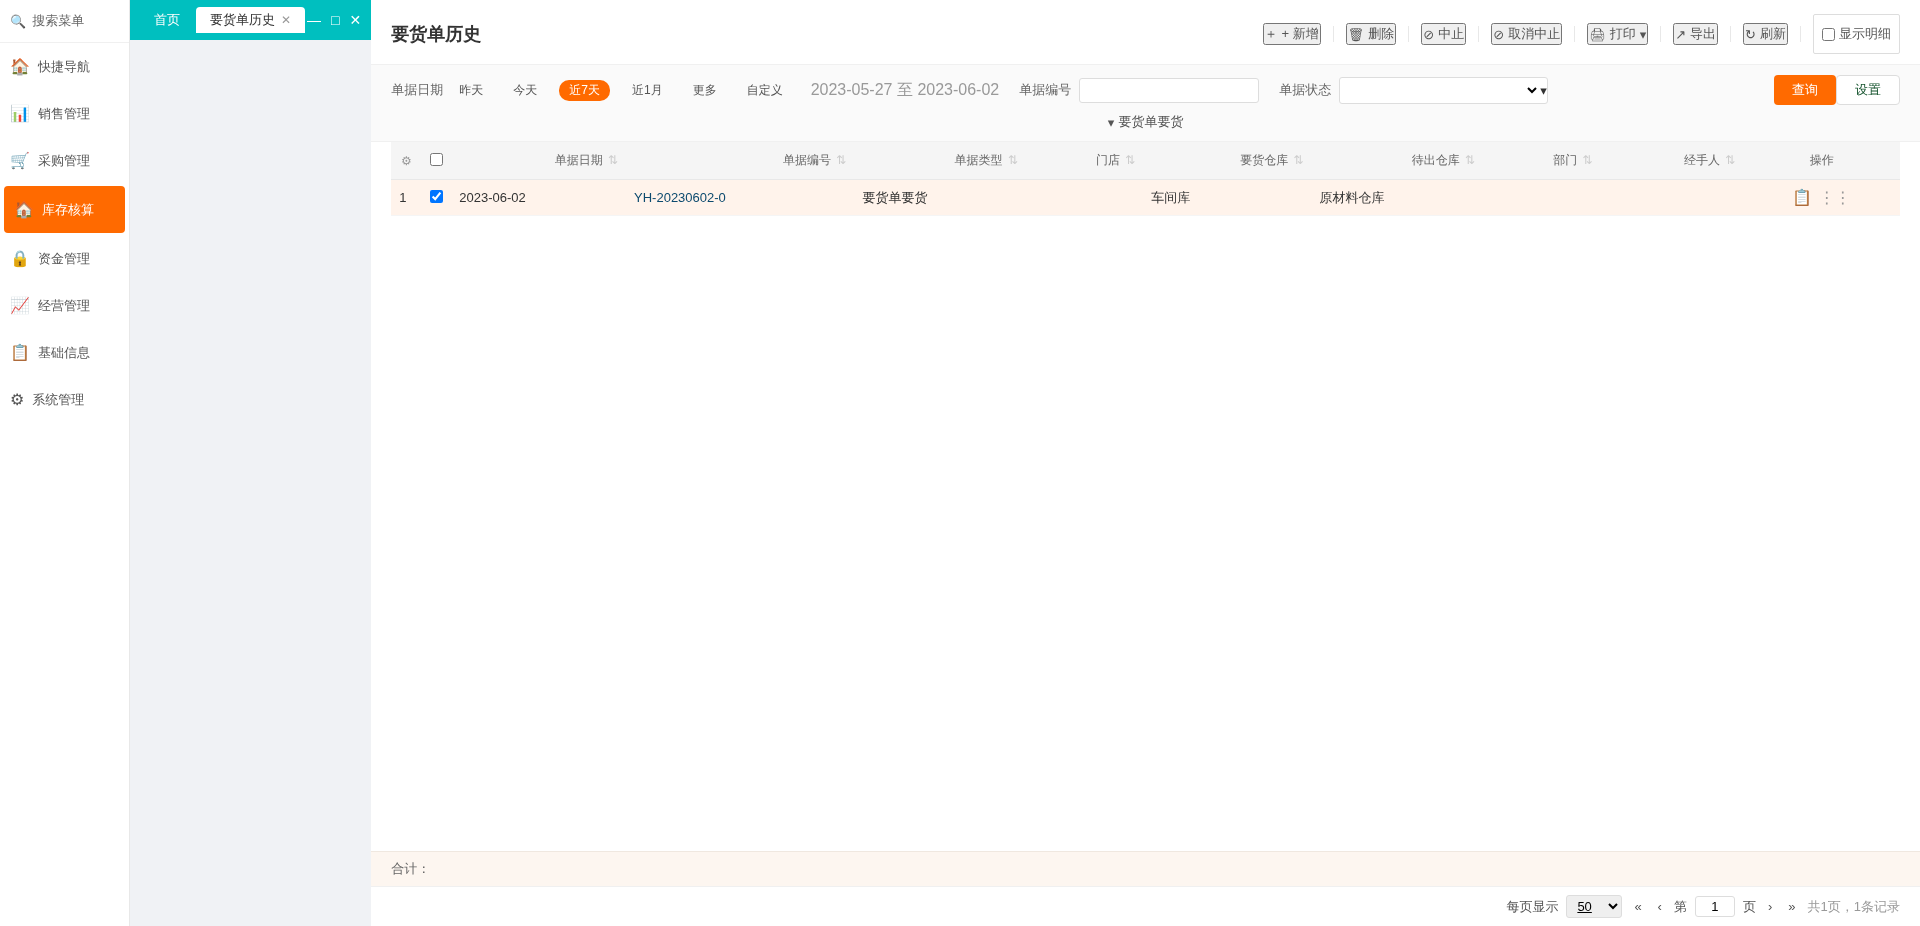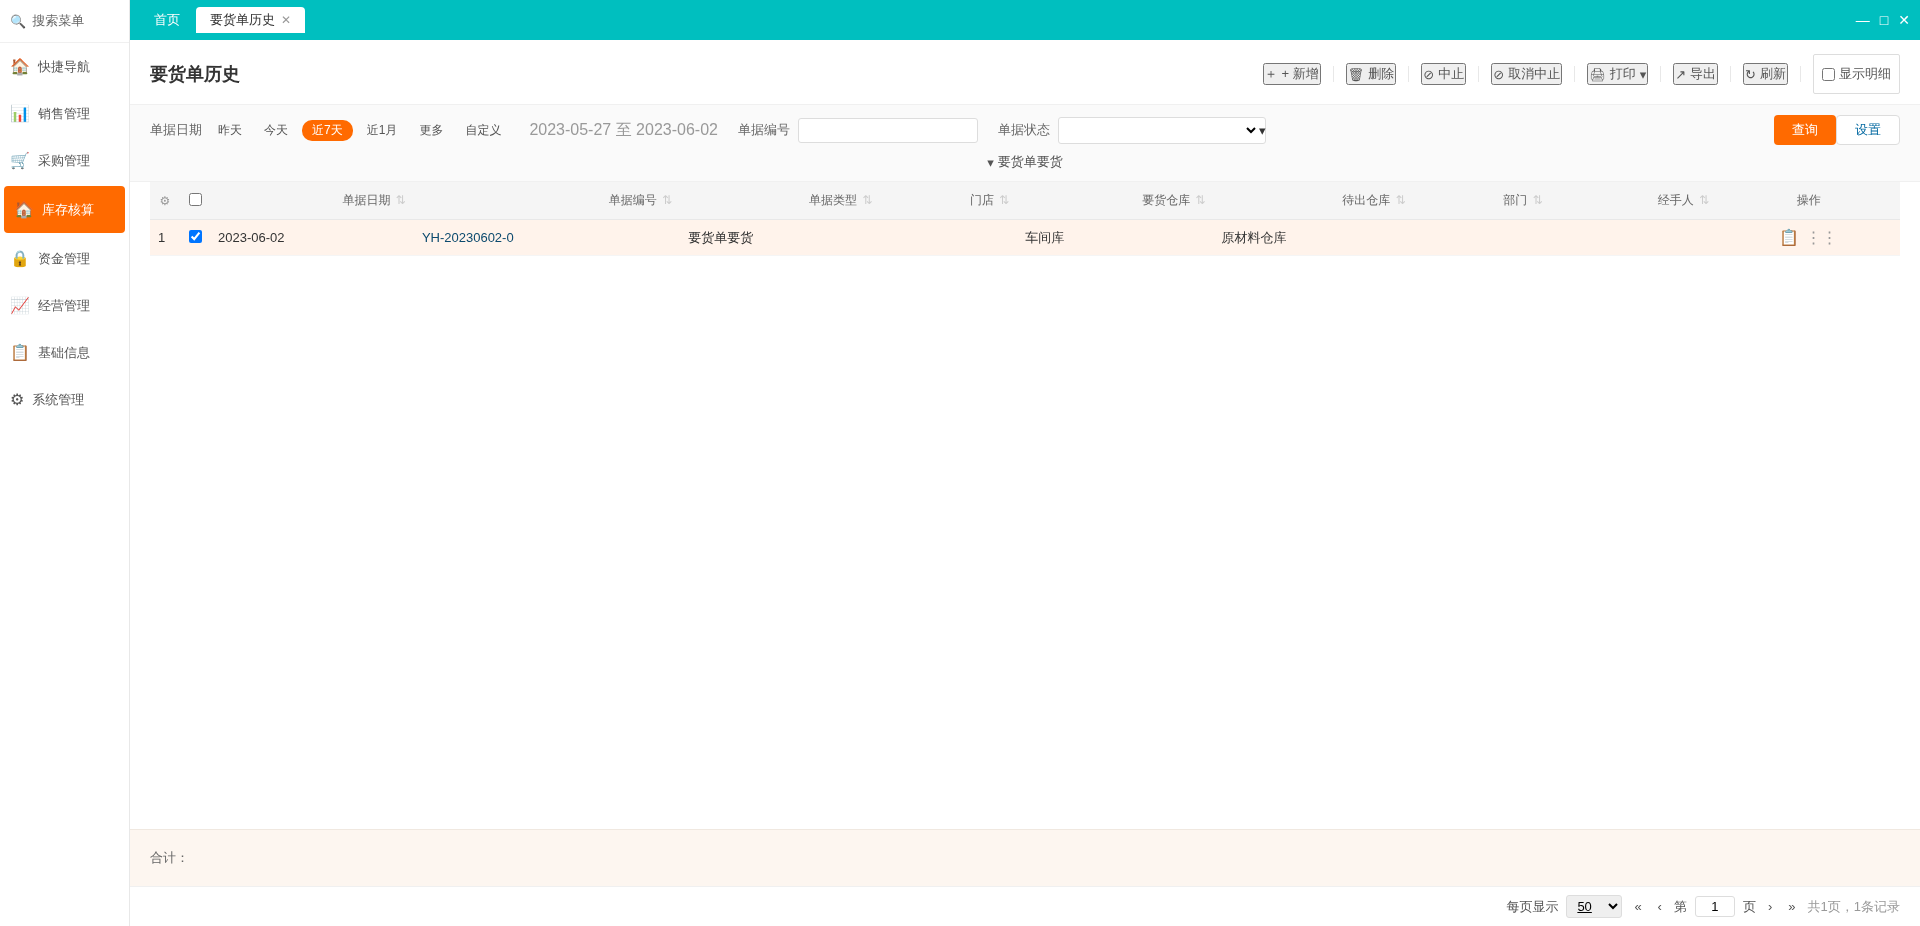--- a/index.html
+++ b/index.html
@@ -19,38 +19,38 @@
     
     .top-bar { background: #00bfbf; height: 40px; display: flex; align-items: center; padding: 0 10px; gap: 2px; flex-shrink: 0; }
     .tab { padding: 4px 14px; border-radius: 4px 4px 0 0; font-size: 13px; cursor: pointer; color: #fff; display: flex; align-items: center; gap: 6px; }
     .tab.home { background: transparent; }
     .tab.active { background: #fff; color: #333; }
     .tab-close { font-size: 12px; color: #999; cursor: pointer; }
     .top-right { margin-left: auto; display: flex; align-items: center; gap: 10px; color: #fff; font-size: 14px; }
     .top-right span { cursor: pointer; }
 
     
-    .main { flex: 1; display: flex; flex-direction: column; overflow: hidden; }
+    .main { flex: 1; display: flex; flex-direction: row; overflow: hidden; }
     .content { flex: 1; background: #fff; padding: 0; display: flex; flex-direction: column; overflow: hidden; }
 
     
     .page-header { padding: 14px 20px 10px; display: flex; align-items: center; justify-content: space-between; border-bottom: 1px solid #f0f0f0; }
     .page-title { font-size: 18px; font-weight: bold; color: #333; }
     .header-actions { display: flex; align-items: center; gap: 12px; }
     .action-btn { display: flex; align-items: center; gap: 4px; cursor: pointer; font-size: 13px; color: #555; }
     .btn-primary { background: #ff6a00; color: #fff; border: none; padding: 6px 18px; border-radius: 4px; cursor: pointer; font-size: 13px; }
-    .btn-secondary { background: #fff; color: #0369a1; border: 1px solid #ddd; padding: 5px 18px; border-radius: 4px; cursor: pointer; font-size: 13px; }
+    .btn-secondary { background: #fff; color: #14532d; border: 1px solid #ddd; padding: 5px 18px; border-radius: 4px; cursor: pointer; font-size: 13px; }
     .display-detail-btn { display: flex; align-items: center; gap: 4px; cursor: pointer; font-size: 13px; color: #555; border: 1px solid #ddd; padding: 10px 8px; border-radius: 2px; }
 
     
     .filter-area { padding: 10px 20px; background: #fafafa; border-bottom: 1px solid #f0f0f0; }
     .filter-row { display: flex; align-items: center; gap: 20px; flex-wrap: wrap; }
     .filter-item { display: flex; align-items: center; gap: 8px; }
     .filter-label { color: #666; font-size: 13px; white-space: nowrap; }
-    .date-filter-group { display: flex; align-items: center; gap: 6px; }
+    .date-filter-group { display: flex; align-items: center; gap: 14px; }
     .date-btn { padding: 2px 8px; border-radius: 3px; cursor: pointer; font-size: 12px; color: #555; }
     .date-btn.active { background: #ff6a00; color: #fff; border-radius: 10px; padding: 2px 10px; }
     .date-range { font-size: 16px; color: #999; }
     .filter-input { border: 1px solid #ddd; border-radius: 3px; padding: 4px 8px; font-size: 13px; width: 180px; outline: none; }
     .filter-select-wrapper { display: flex; align-items: center; border: 1px solid #ddd; border-radius: 3px; background: #fff; }
     .filter-select { border: none; outline: none; padding: 4px 8px; font-size: 13px; width: 200px; background: transparent; }
     .expand-row { display: flex; justify-content: center; margin-top: 8px; }
     .expand-btn { display: flex; align-items: center; gap: 4px; color: #555; cursor: pointer; font-size: 13px; }
 
     
@@ -60,21 +60,21 @@
     thead th { padding: 10px 8px; text-align: right; color: #666; font-weight: normal; border-bottom: 1px solid #e8e8e8; white-space: nowrap; font-size: 12px; }
     thead th .sort-icon { color: #ccc; margin-left: 2px; }
     tbody tr { border-bottom: 1px solid #f5f5f5; }
     tbody tr.selected-row { background: #fff3eb; }
     tbody td { padding: 8px 8px; color: #333; vertical-align: middle; }
     .link-text { color: #0c4a6e; cursor: pointer; text-decoration: none; }
     .row-actions { display: flex; gap: 6px; justify-content: center; }
     .row-action-icon { cursor: pointer; color: #999; font-size: 16px; }
 
     
-    .table-footer { background: #fdf6f0; padding: 19px 20px; border-top: 1px solid #f0e8e0; display: flex; align-items: flex-end; }
+    .table-footer { background: #fdf6f0; padding: 8px 20px; border-top: 1px solid #f0e8e0; display: flex; align-items: flex-end; }
     .total-label { color: #666; font-size: 13px; }
 
     
     .pagination { display: flex; align-items: center; justify-content: flex-end; padding: 8px 20px; gap: 8px; border-top: 1px solid #f0f0f0; font-size: 13px; color: #555; }
     .page-size-select { border: 1px solid #ddd; border-radius: 3px; padding: 2px 6px; font-size: 13px; outline: none; text-decoration: underline; }
     .page-btn { cursor: pointer; color: #555; padding: 2px 4px; }
     .page-input { border: 1px solid #ddd; border-radius: 3px; padding: 2px 6px; width: 40px; text-align: center; font-size: 13px; outline: none; }
     .page-info { color: #999; }
 
     

